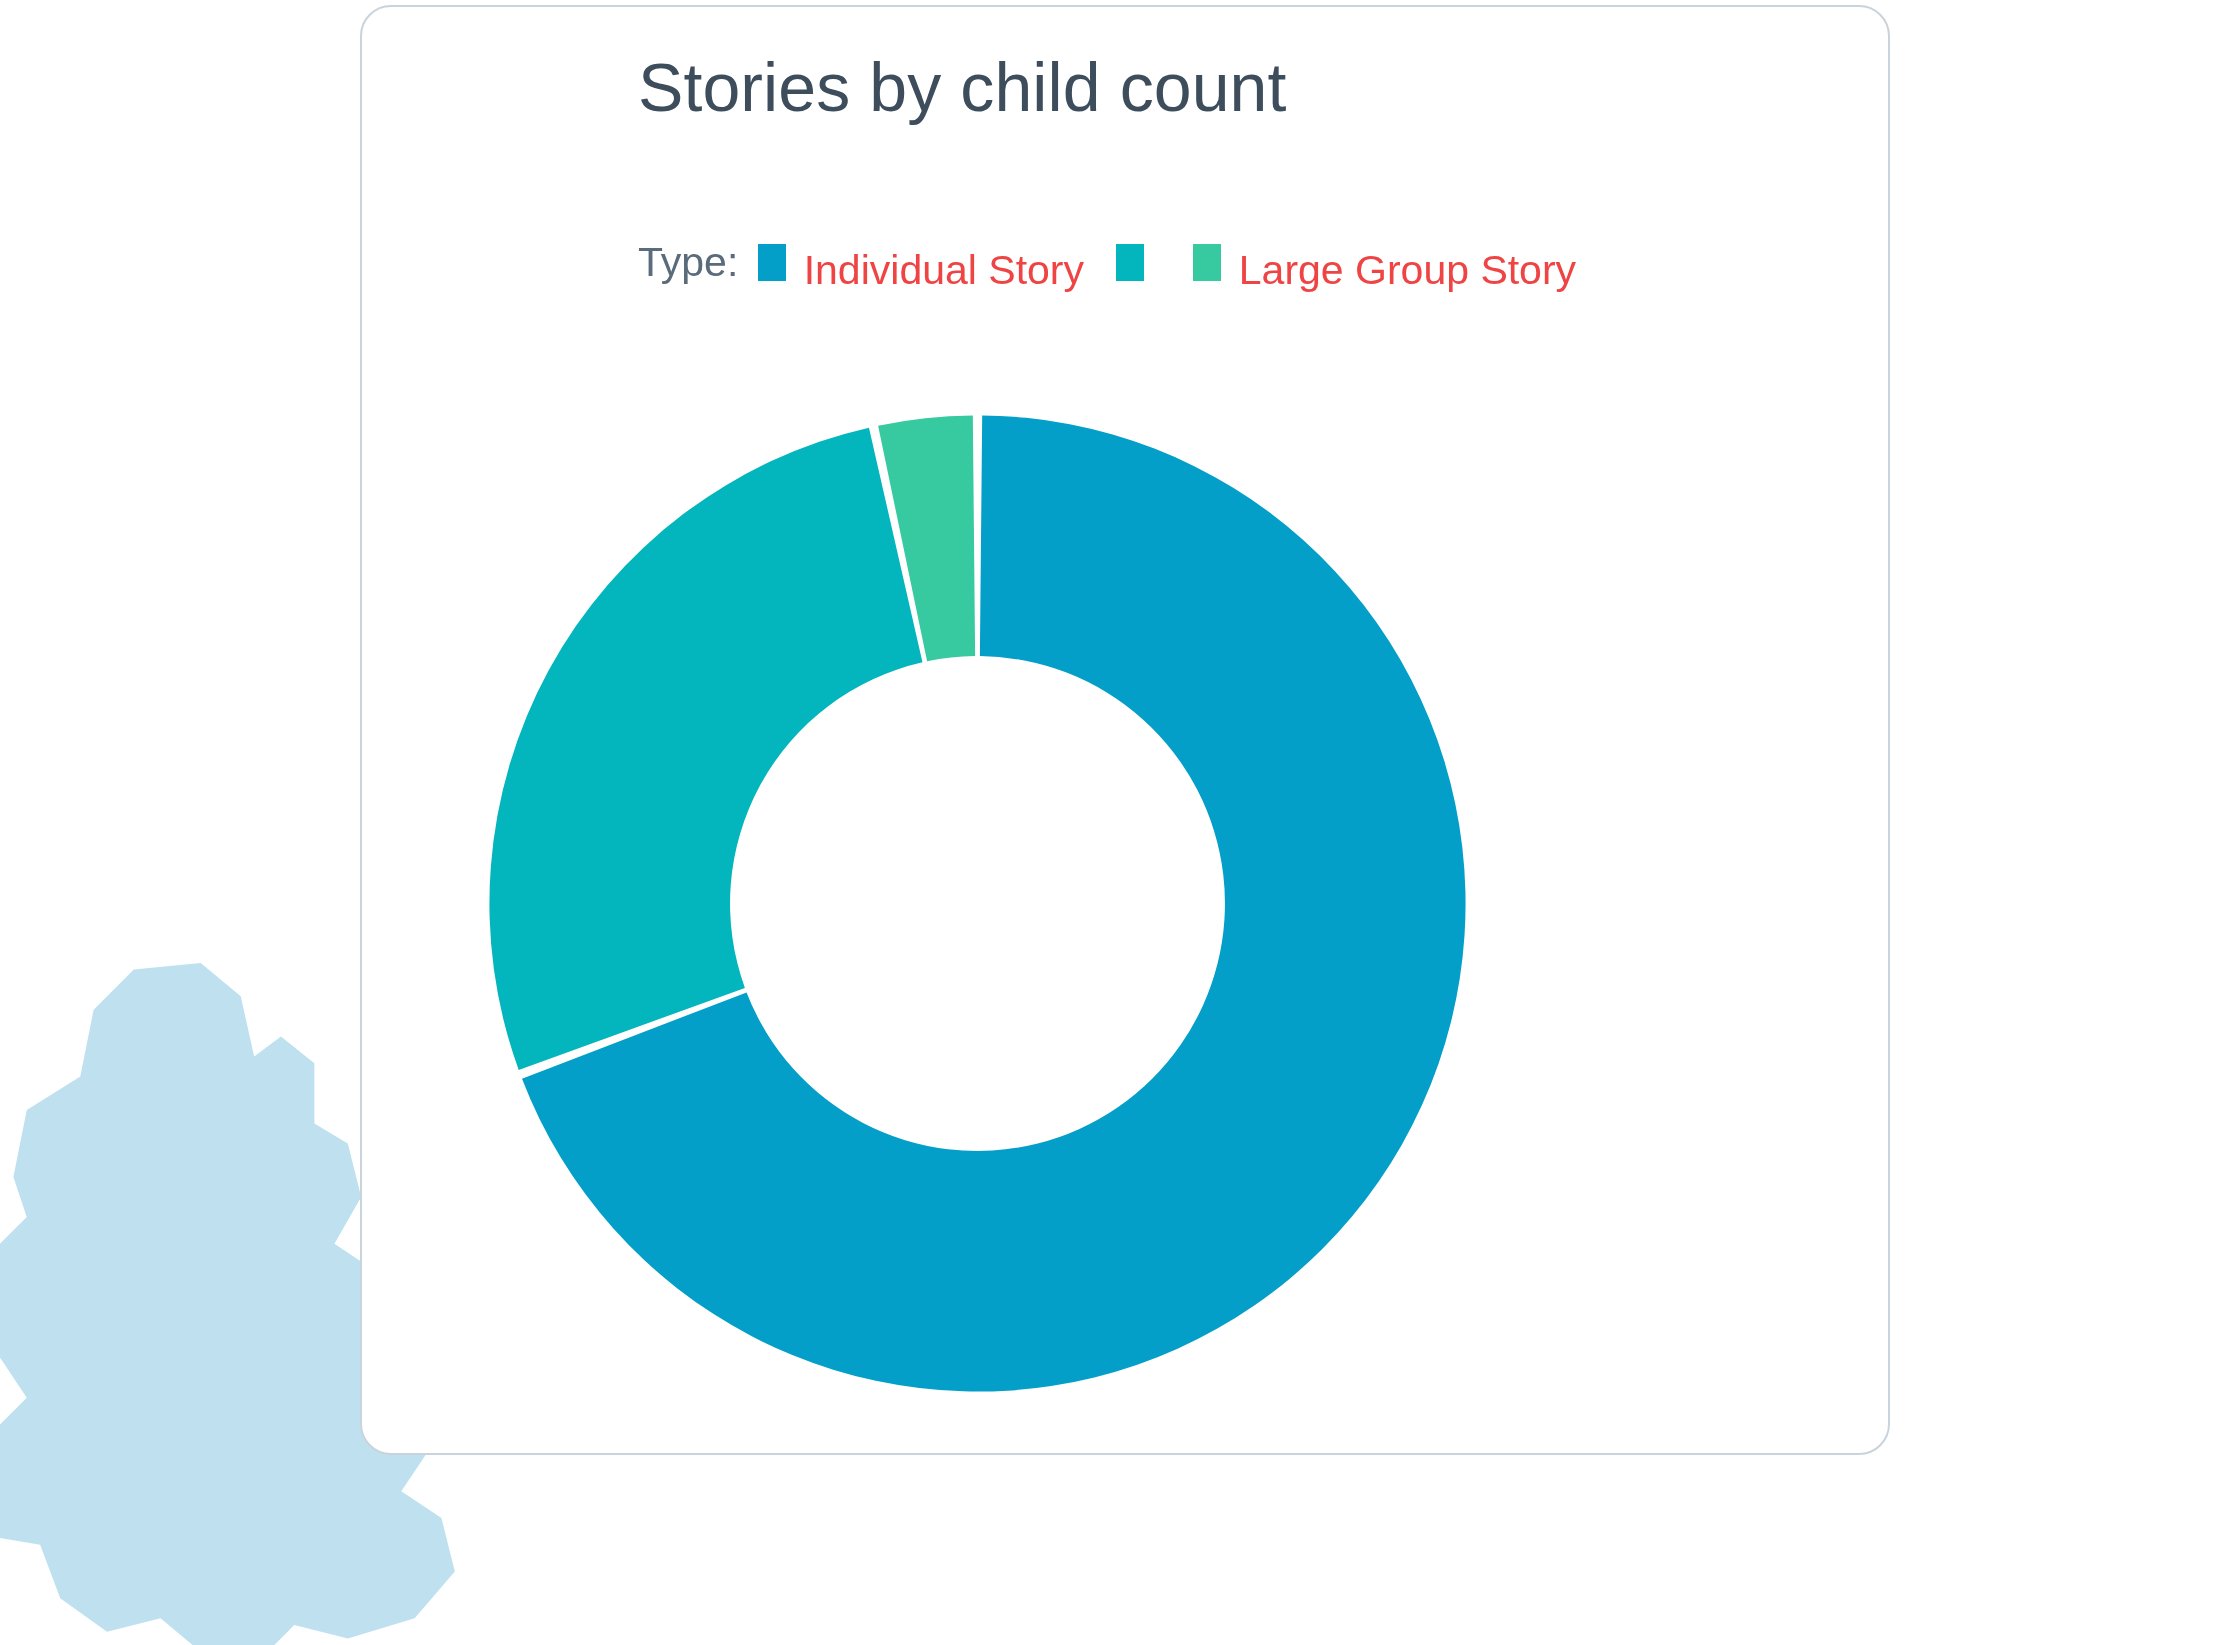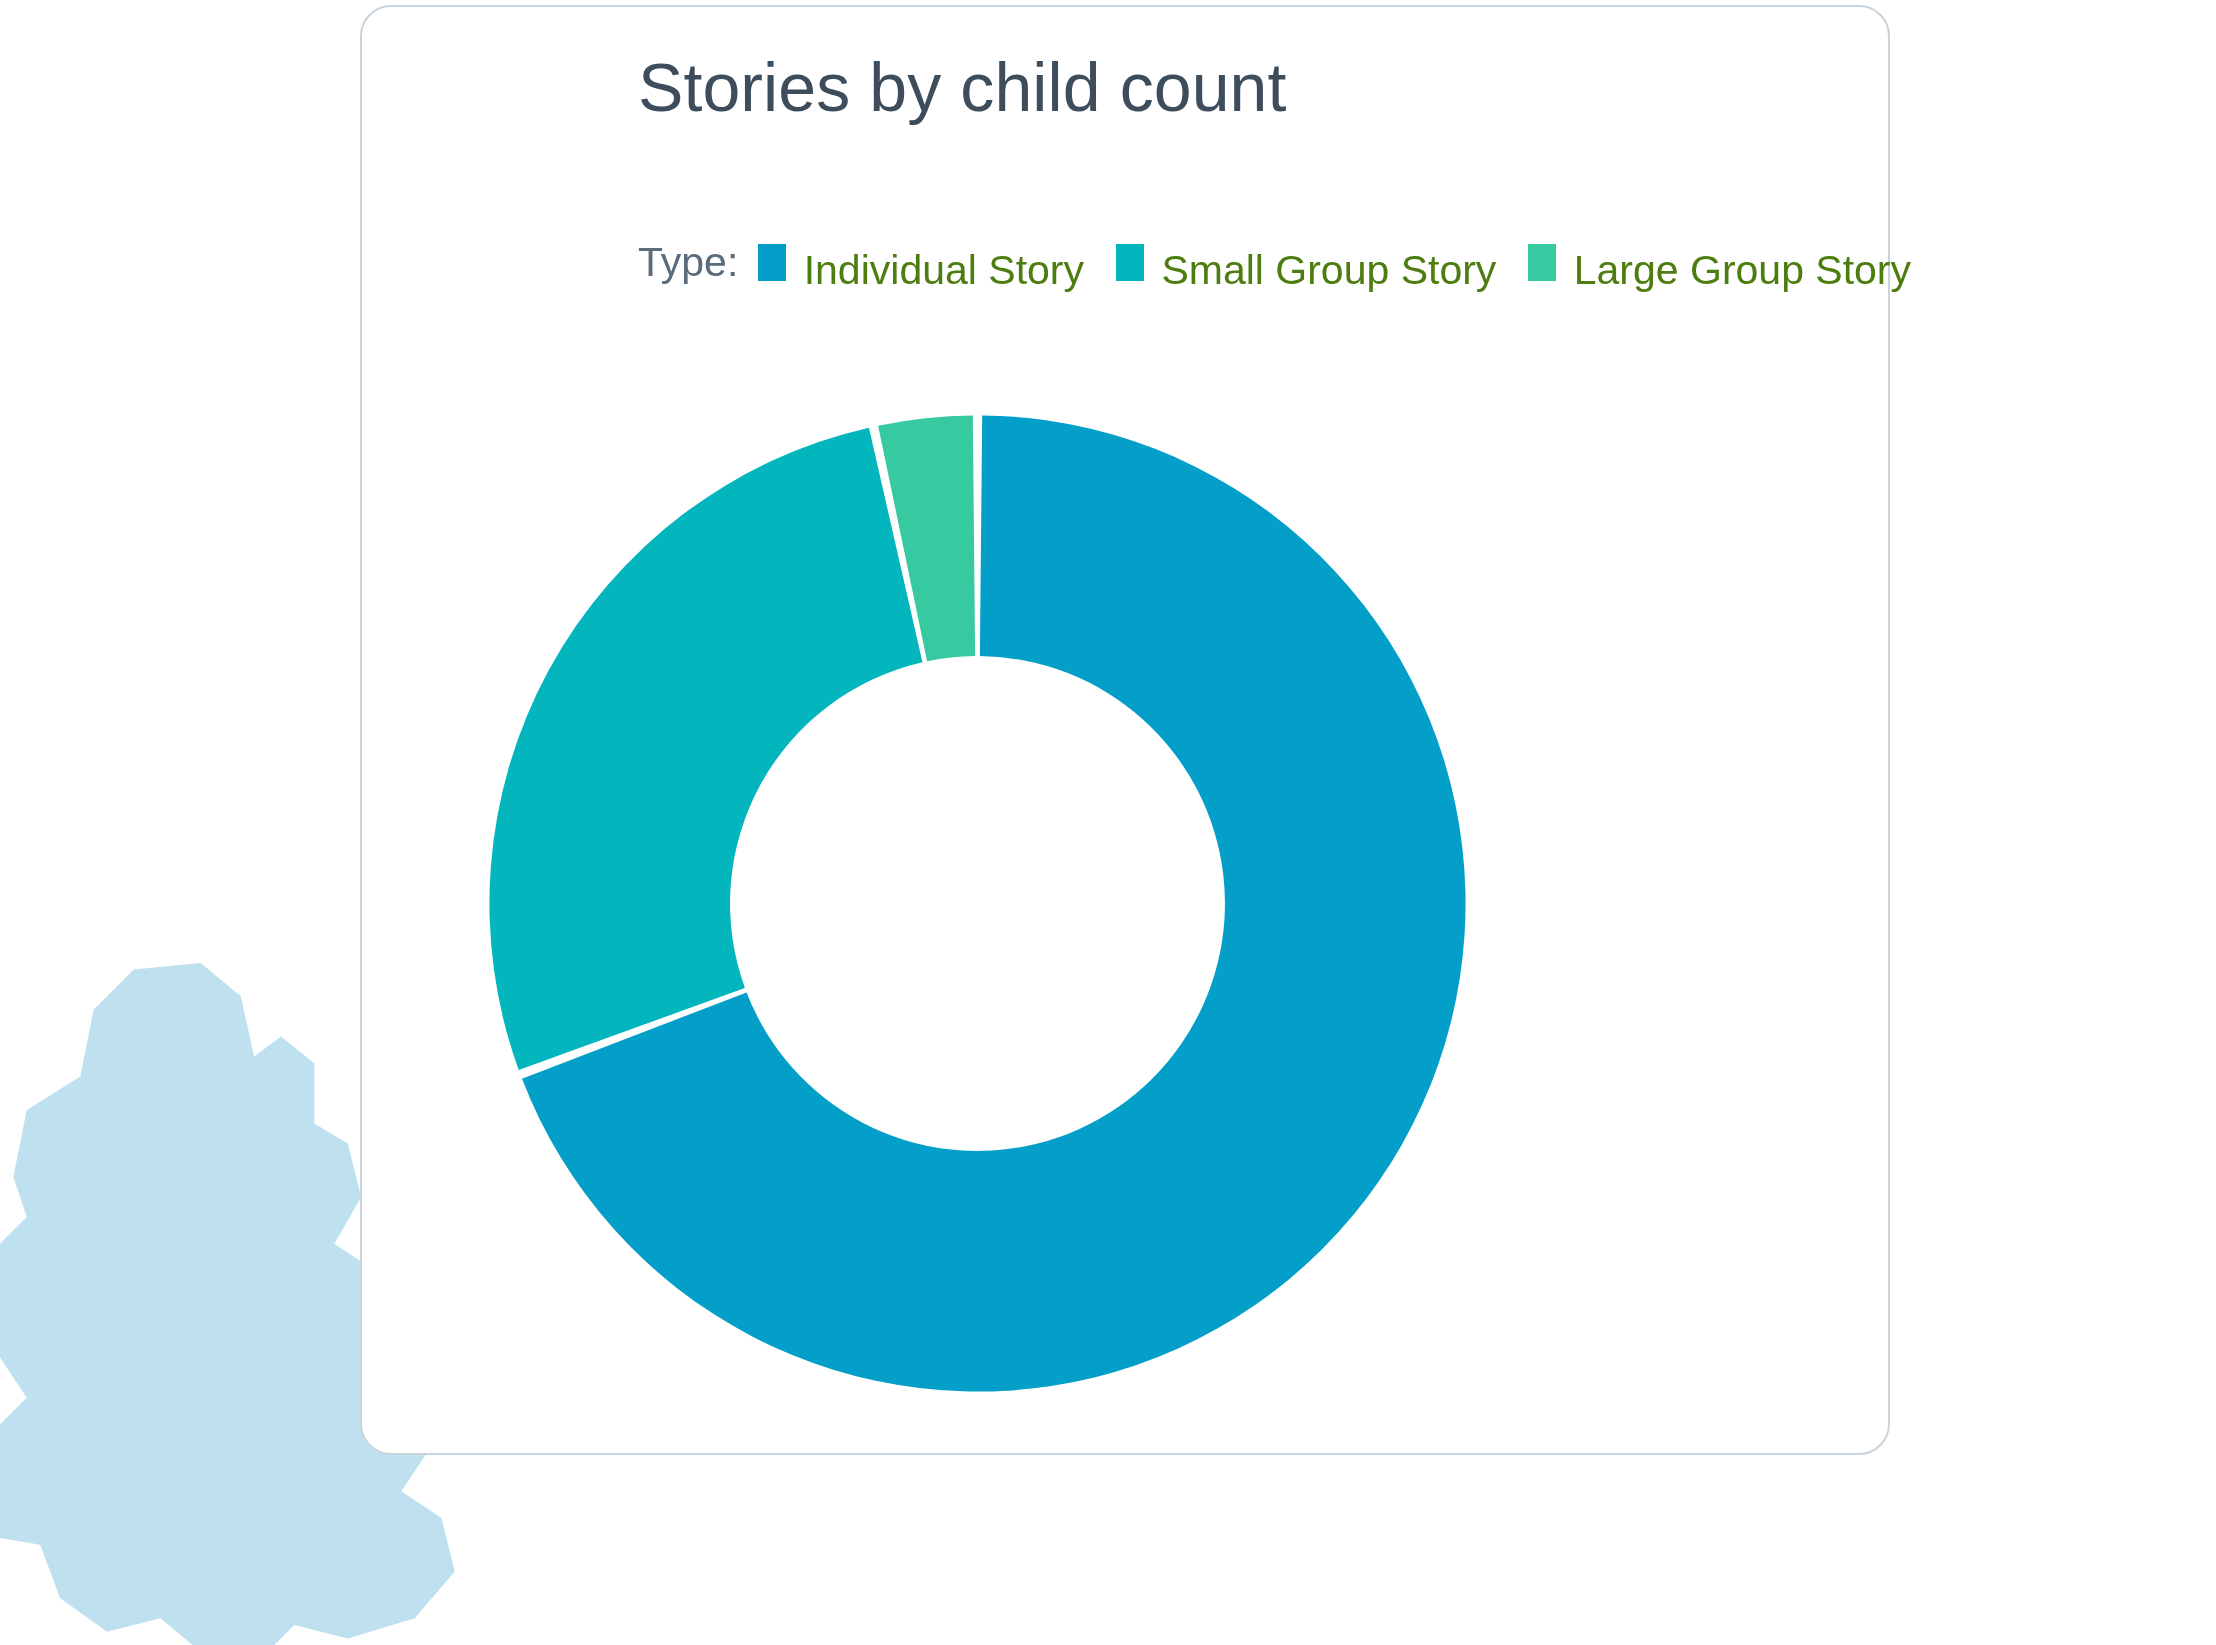--- a/index.html
+++ b/index.html
@@ -71,21 +71,21 @@
   }
   .legend-item:last-child { margin-right: 0; }
   .legend-swatch {
     width: 28px;
     height: 37px;
     margin-right: 17.4px;
     flex: 0 0 auto;
   }
   .legend-label {
     font-size: 41px;
-    color: #4d7c0f;
+    color: #ef4444;
     margin-top: 16px;
   }
 
   
   #donut-chart {
     position: absolute;
     left: 94px;
     top: 375px;
     width: 1043px;
     height: 1043px;
@@ -112,21 +112,20 @@
   <div id="chart-legend">
     <span id="legend-title">Type:</span>
 
     <span class="legend-item">
       <span class="legend-swatch" style="background:#039fc8;"></span>
       <span class="legend-label">Individual Story</span>
     </span>
 
     <span class="legend-item">
       <span class="legend-swatch" style="background:#03b5bc;"></span>
-      <span class="legend-label">Small Group Story</span>
     </span>
 
     <span class="legend-item">
       <span class="legend-swatch" style="background:#37c99f;"></span>
       <span class="legend-label">Large Group Story</span>
     </span>
   </div>
 
   <div id="donut-chart">
     <svg id="donut-svg" viewBox="0 0 1560 1560" width="1043" height="1043" xmlns="http://www.w3.org/2000/svg">

